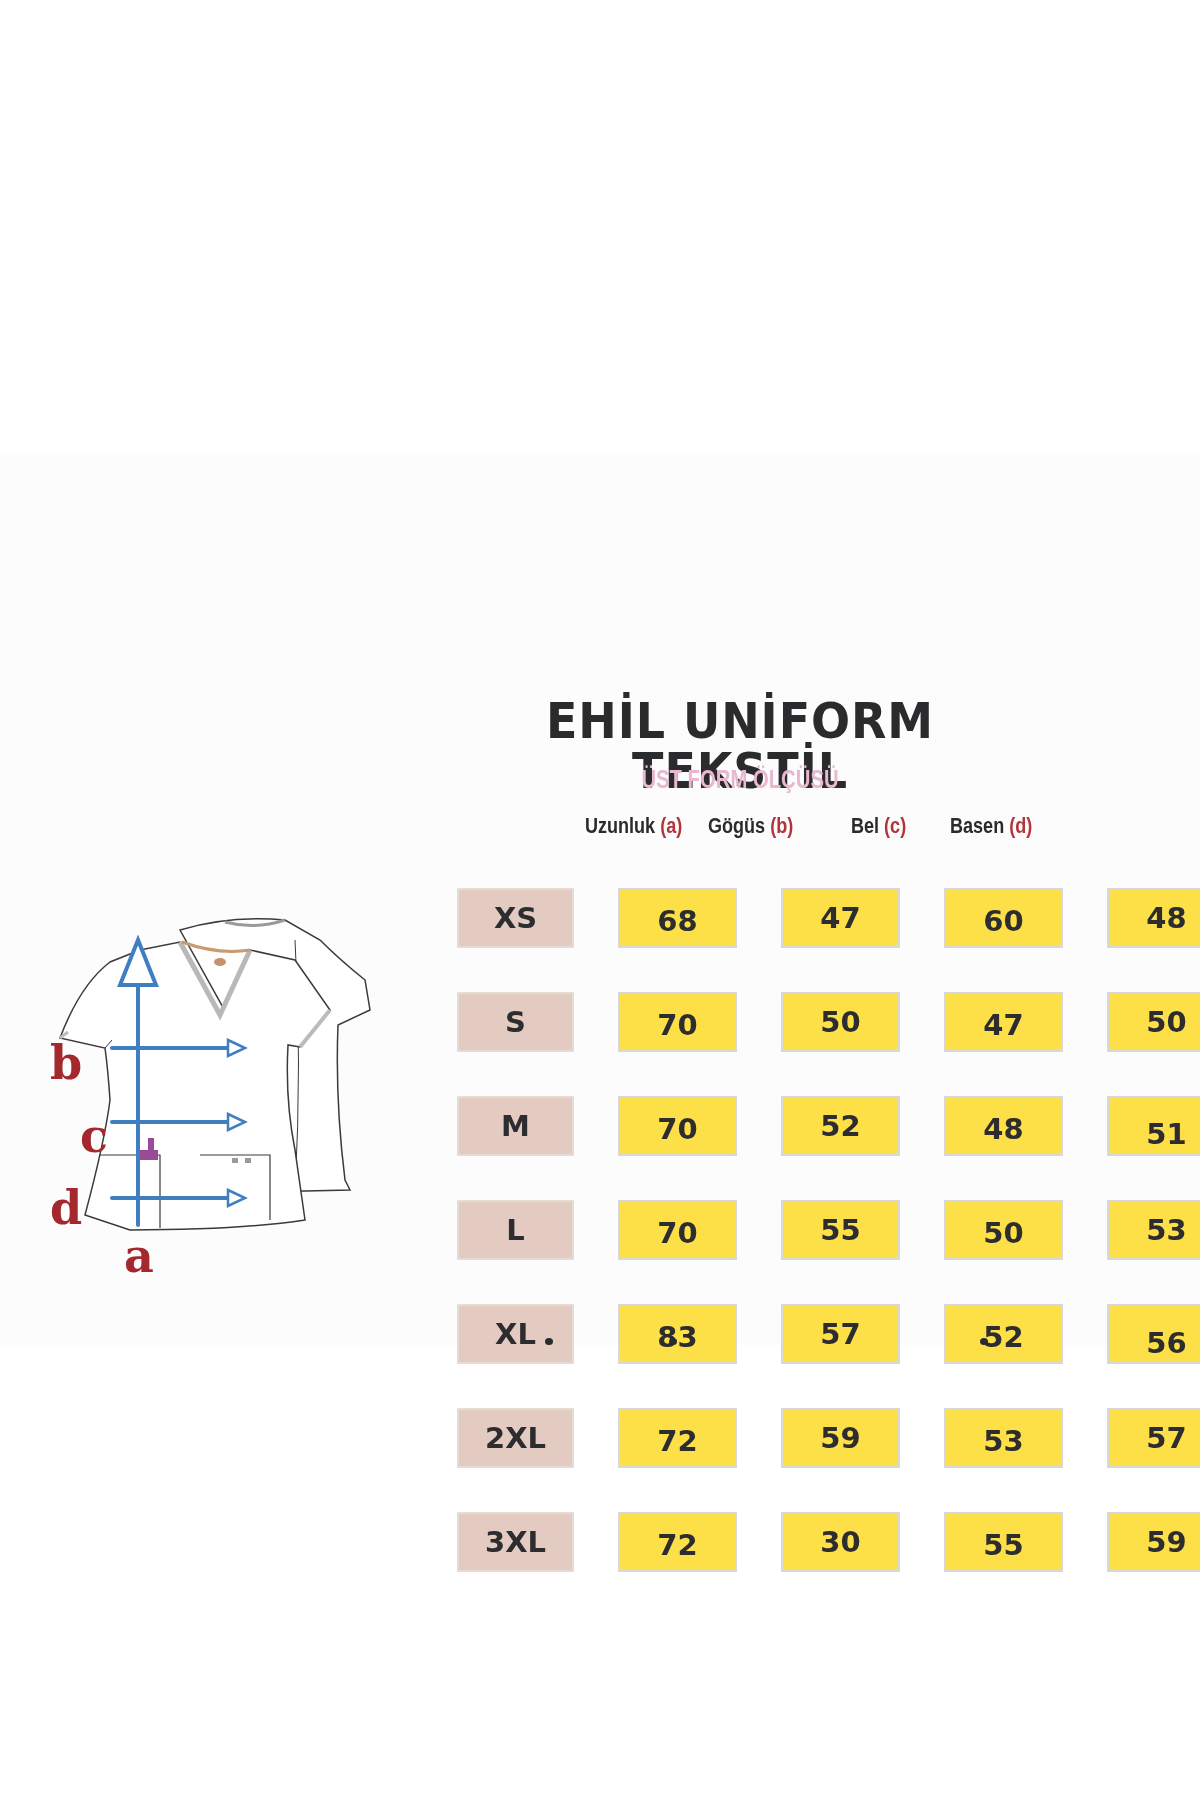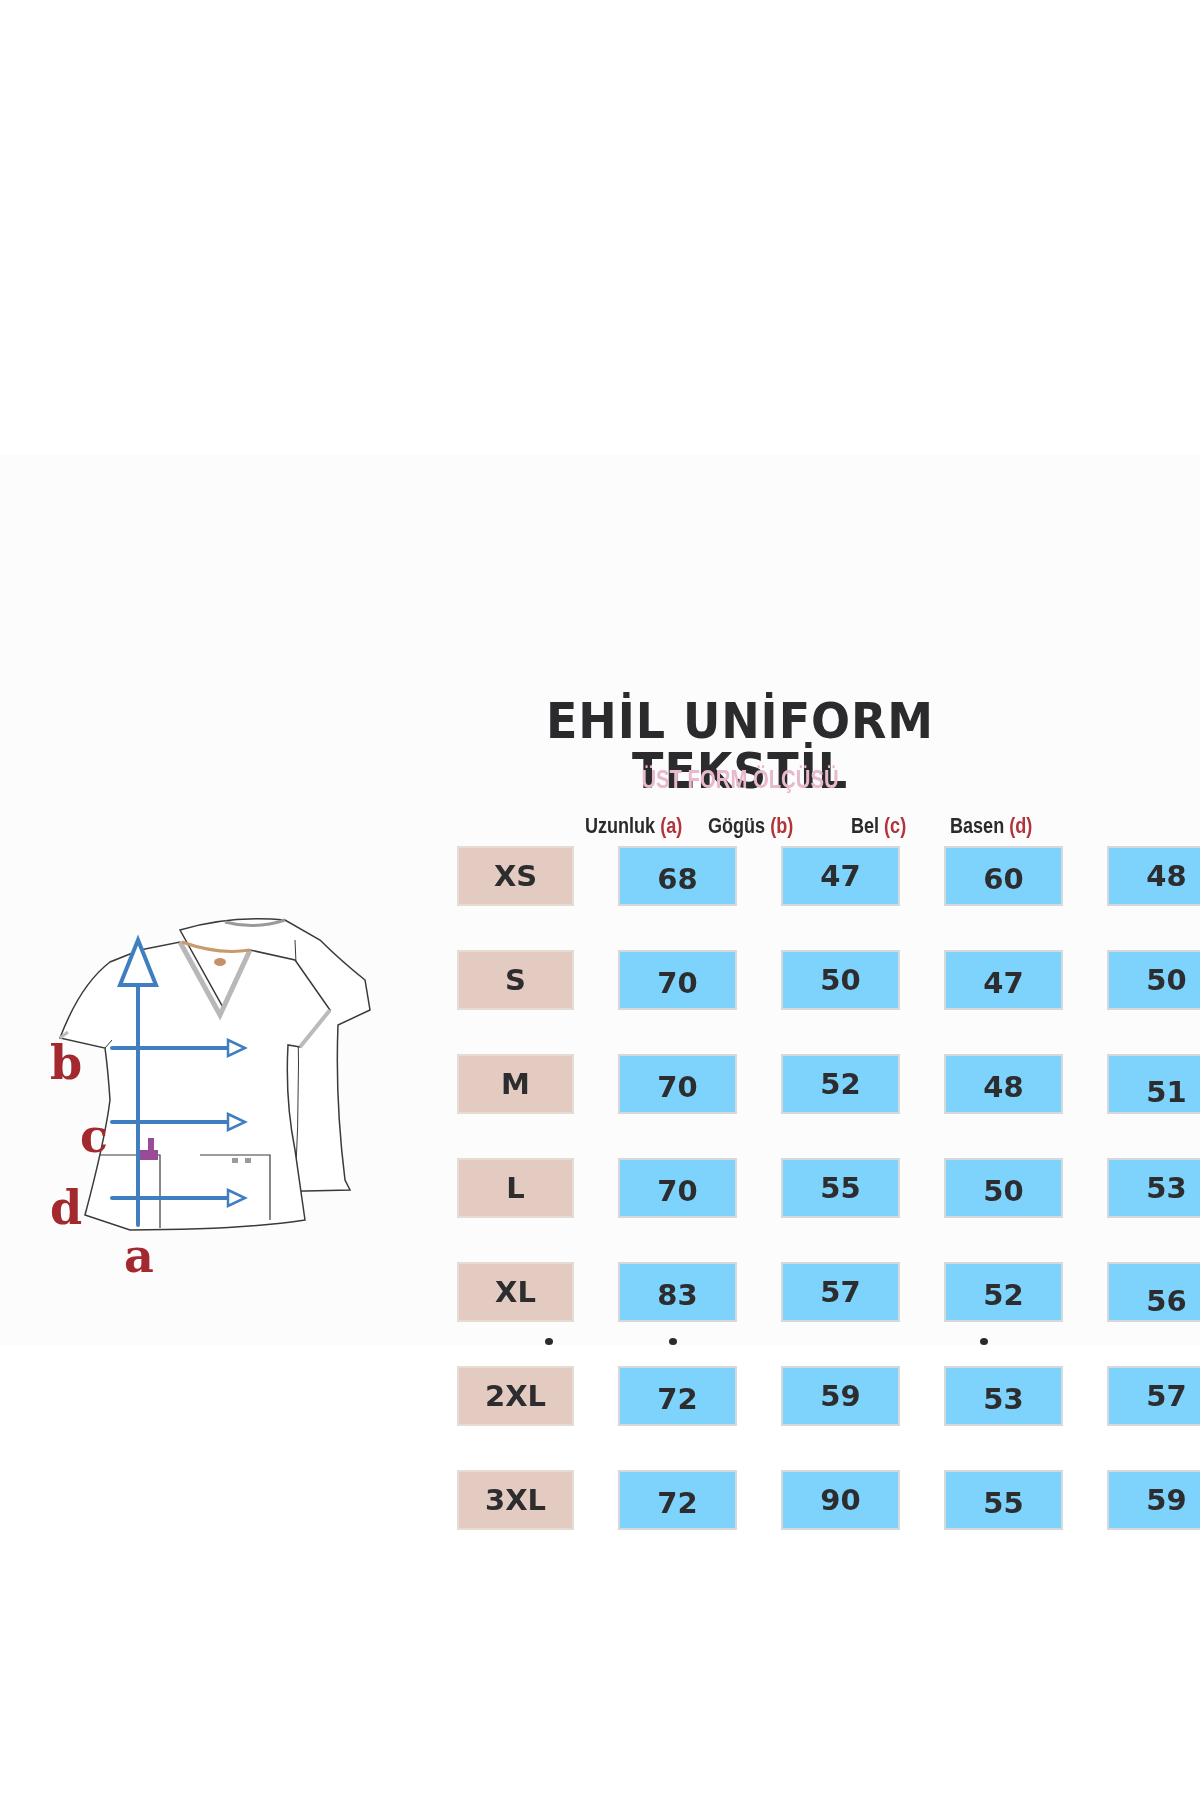--- a/index.html
+++ b/index.html
@@ -26,32 +26,32 @@
       font-family: "Liberation Sans", sans-serif; line-height: 1;
     }
     .col-header {
       position: absolute; top: 815px; font-size: 22px; font-weight: 700;
       color: #2b2b2d; white-space: nowrap; line-height: 1;
       transform: scaleX(0.82); transform-origin: left center;
       font-family: "Liberation Sans", sans-serif;
     }
     .col-header .ltr { color: #b2343a; }
     .table {
-      position: absolute; left: 457px; top: 846px; width: 596px;
+      position: absolute; left: 457px; top: 888px; width: 596px;
       display: grid; grid-template-columns: 117px 119px 119px 119px 119px;
       grid-auto-rows: 60px; column-gap: 1px; row-gap: 3px; gap: 44px;
     }
     .cell {
       display: flex; align-items: center; justify-content: center;
       font-size: 29px; font-weight: 700; color: #2d2d2f;
       font-family: "DejaVu Sans", sans-serif;
       box-sizing: border-box; border: 2px solid #d6d6d6;
     }
     .cell.size { background: #e3cbc1; border-color: #e6dcd6; }
-    .cell.val { background: #7dd3fc; border-color: #d6d9dc; padding-top: 6px; }
+    .cell.val { background: #fde047; border-color: #d6d9dc; padding-top: 6px; }
     .dot {
       position: absolute; width: 8px; height: 7px; border-radius: 50%;
       background: #2b2b2d; top: 1338px;
     }
     .garment { position: absolute; left: 40px; top: 900px; }
     .mlabel {
       position: absolute; font-family: "DejaVu Serif", serif; font-weight: 700;
       color: #a3292e; font-size: 46px; line-height: 1;
     }
   </style>
@@ -112,21 +112,21 @@
   <div class="cell val" style="padding-top:17px">56</div>
 
   <div class="cell size" style="padding-bottom:0">2XL</div>
   <div class="cell val">72</div>
   <div class="cell val" style="padding-top:0">59</div>
   <div class="cell val">53</div>
   <div class="cell val" style="padding-top:0">57</div>
 
   <div class="cell size">3XL</div>
   <div class="cell val">72</div>
-  <div class="cell val" style="padding-top:0">90</div>
+  <div class="cell val" style="padding-top:0">30</div>
   <div class="cell val">55</div>
   <div class="cell val" style="padding-top:0">59</div>
 </div>
 
 <div class="dot" style="left:545px"></div>
 <div class="dot" style="left:669px"></div>
 <div class="dot" style="left:980px"></div>
 
 <svg class="garment" width="340" height="380" viewBox="0 0 340 380">
 

